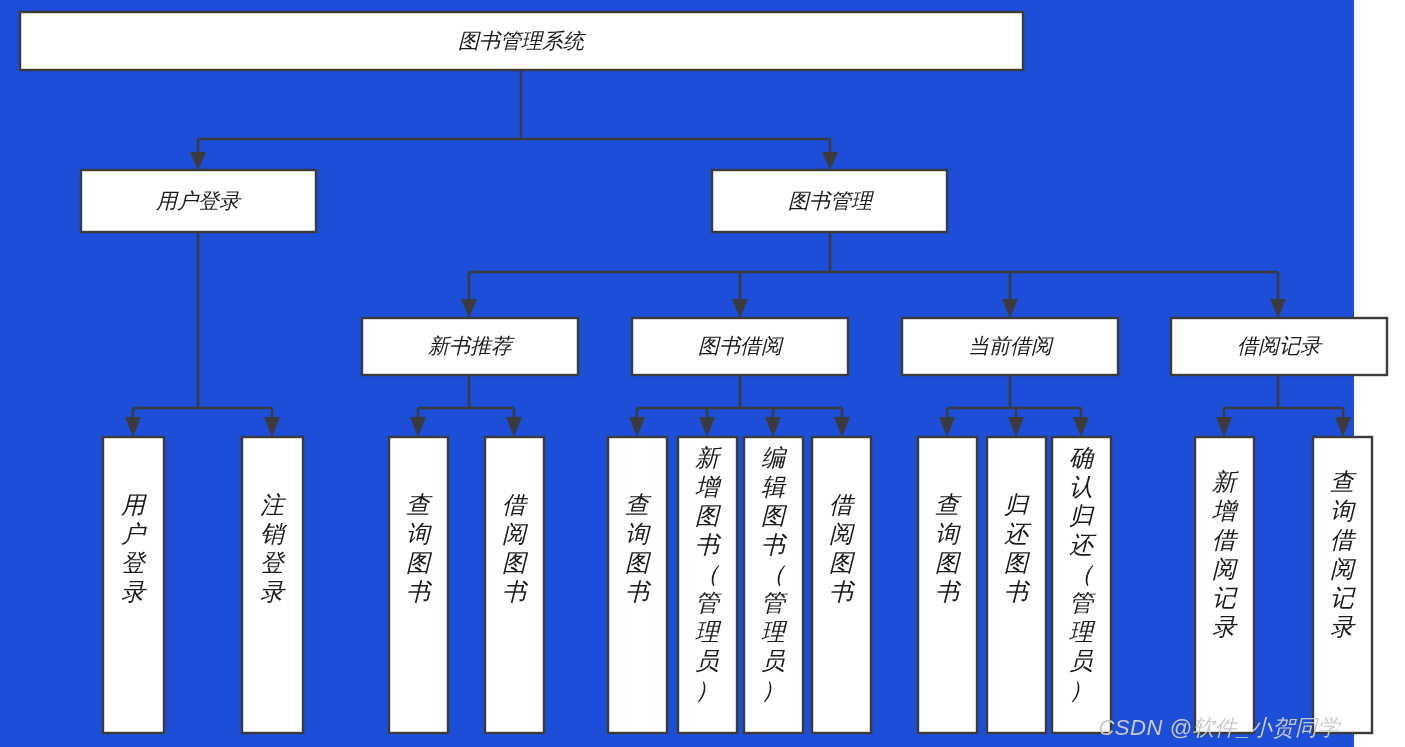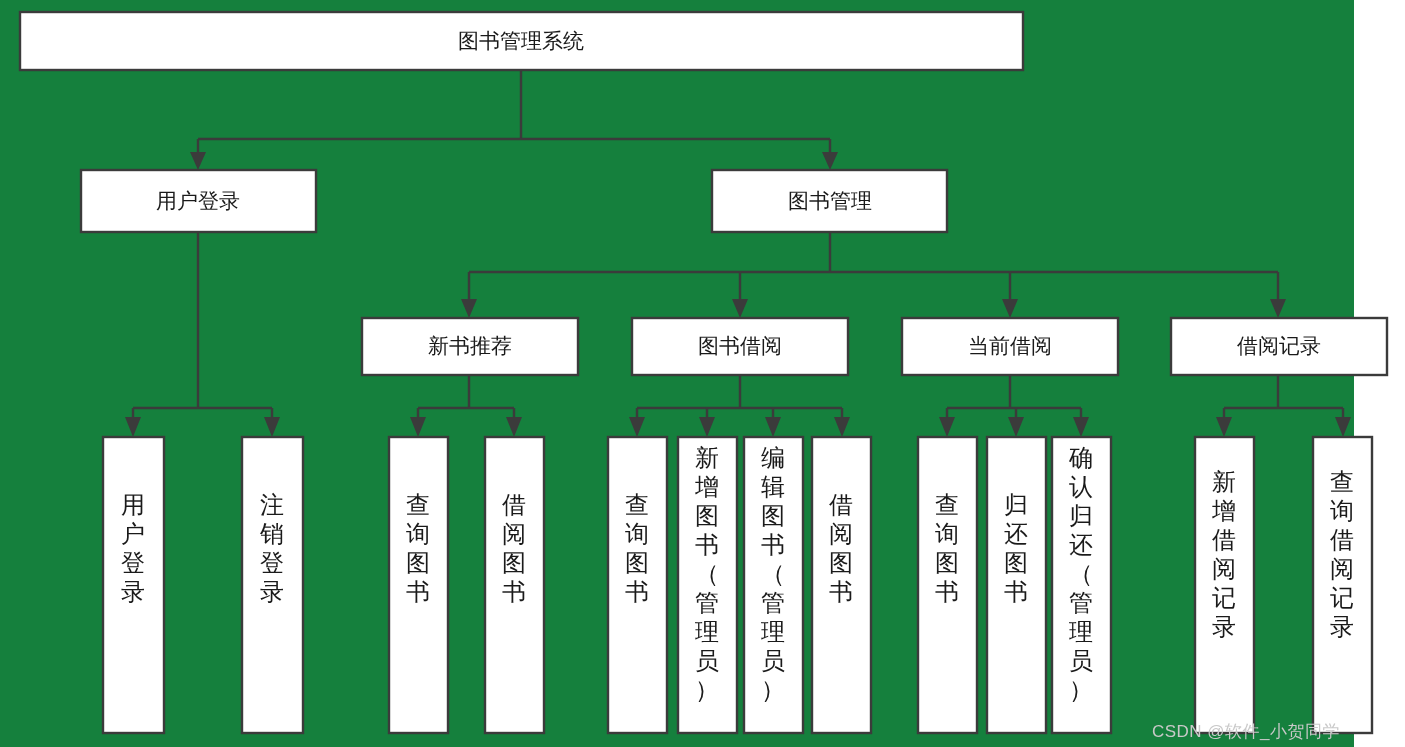--- a/index.html
+++ b/index.html
@@ -11,21 +11,22 @@
     width: 1405px;
     height: 747px;
     font-family: "Liberation Sans", "DejaVu Sans", sans-serif;
     overflow: hidden;
     position: relative;
   }
   #diagram-root {
     position: relative;
     width: 1354px;
     height: 747px;
-    background: #15803d;
+    background: #1d4ed8;
+    font-style: italic;
   }
   svg.diagram-canvas {
     position: absolute;
     left: 0;
     top: 0;
     width: 1405px;
     height: 747px;
     display: block;
   }
   .node-box {
@@ -54,21 +55,21 @@
     font-family: "Liberation Sans", "DejaVu Sans", sans-serif;
     font-size: 24px;
     fill: #1a1a1a;
     text-anchor: middle;
   }
   .watermark-text {
     position: absolute;
     right: 14px;
     bottom: 4px;
     font-family: "Liberation Sans", "DejaVu Sans", sans-serif;
-    font-size: 17px;
+    font-size: 22px;
     color: #c9c9c9;
     white-space: nowrap;
     letter-spacing: 0.5px;
     user-select: none;
   }
 </style>
 </head>
 <body>
 
 <div id="diagram-root">

